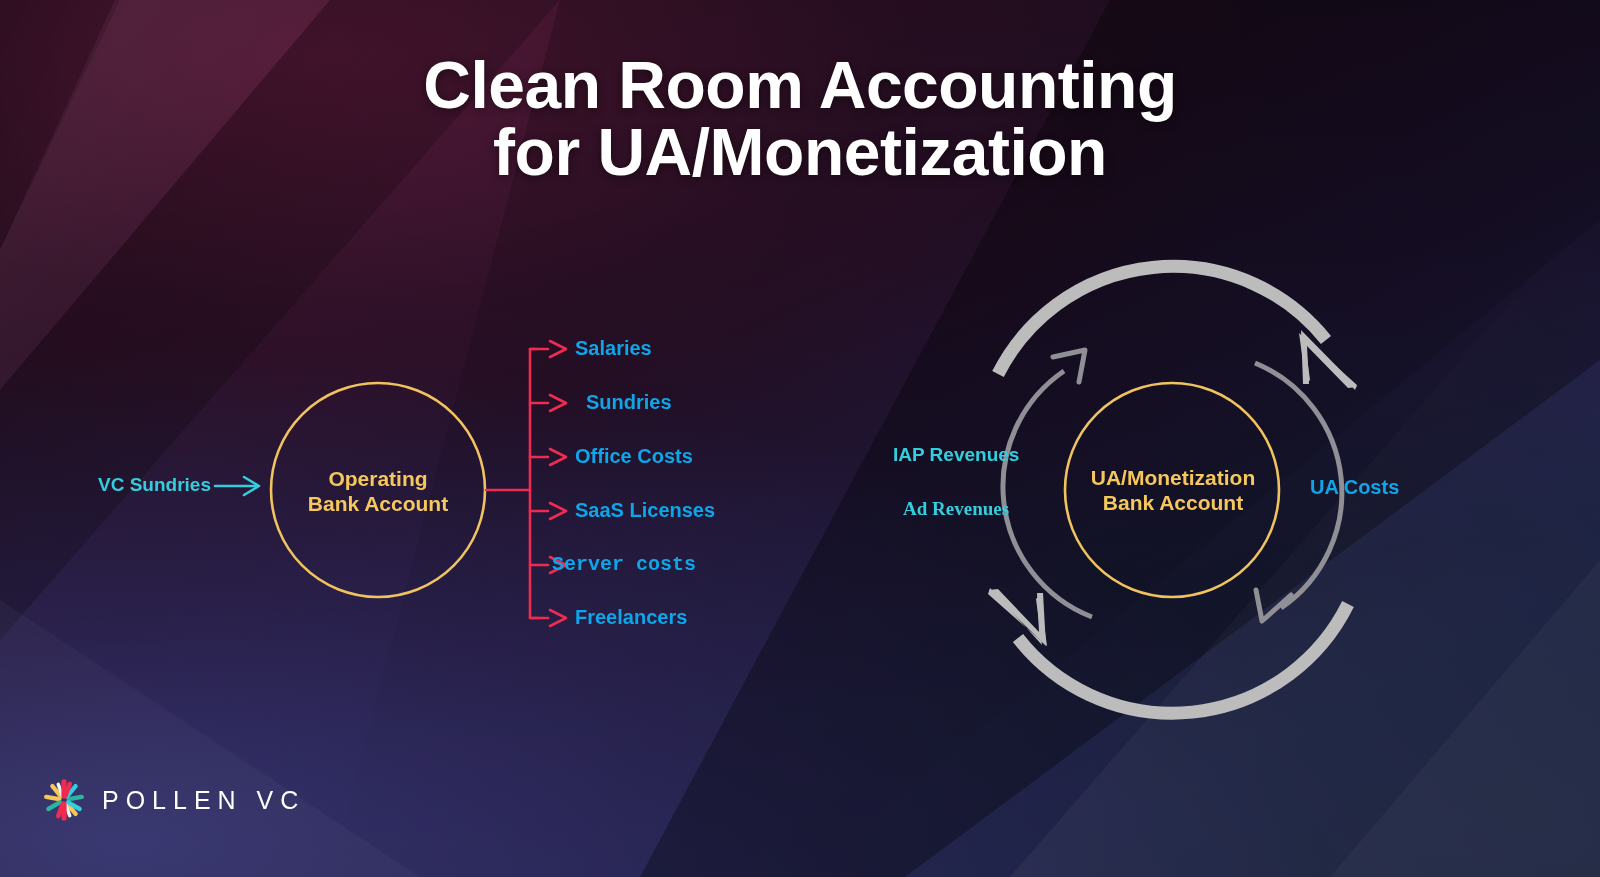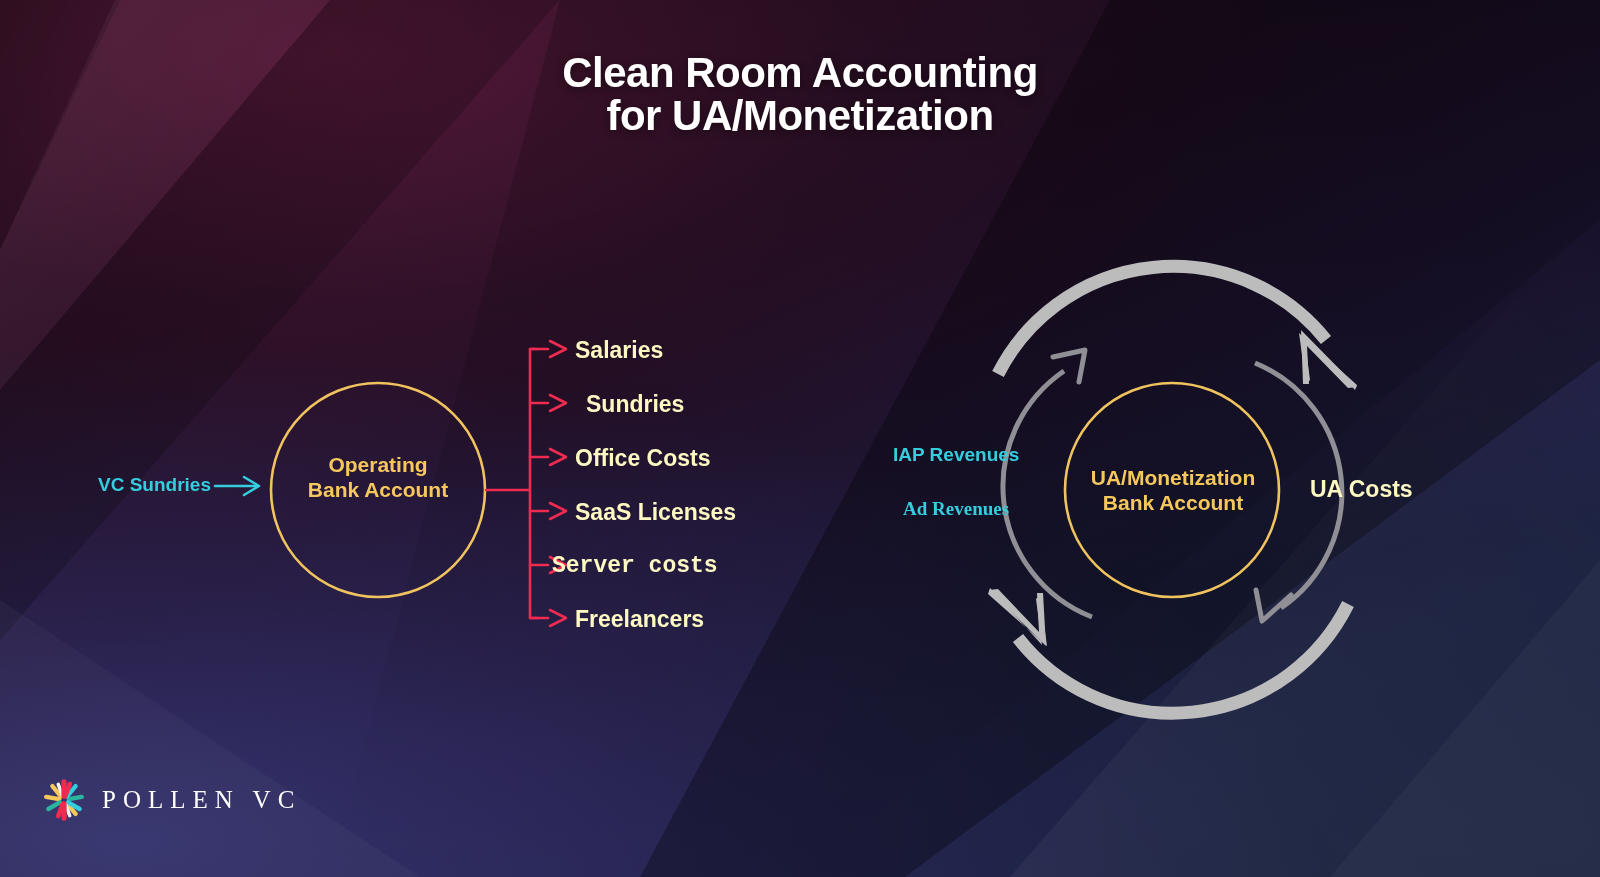--- a/index.html
+++ b/index.html
@@ -38,21 +38,21 @@
     pointer-events: none;
   }
   
   #title {
     position: absolute;
     left: 0;
     top: 52px;
     width: 1600px;
     text-align: center;
     color: #ffffff;
-    font-size: 42px;
+    font-size: 66px;
     font-weight: bold;
     line-height: 1.02;
     letter-spacing: -0.5px;
     text-shadow: 0 2px 10px rgba(0,0,0,0.45);
   }
   #title .line2 { display: block; }
   
   #diagram {
     position: absolute;
     left: 0;
@@ -61,36 +61,35 @@
     height: 877px;
   }
   .lbl {
     position: absolute;
     font-weight: bold;
     white-space: nowrap;
     line-height: 1.18;
   }
   .lbl-gold   { color: #f6c85c; font-size: 21px; text-align: center; }
   .lbl-cyan   { color: #34cddd; font-size: 19px; text-align: center; }
-  .lbl-red    { color: #fef9c3; font-size: 23px; }
+  .lbl-red    { color: #0ea5e9; font-size: 20px; }
   
   #logo {
     position: absolute;
     left: 42px;
     top: 778px;
     display: flex;
     align-items: center;
     gap: 16px;
   }
   #logo-text {
     color: #ffffff;
     font-size: 25px;
     letter-spacing: 7px;
     font-weight: normal;
-    font-family: Liberation Serif, serif;
   }
 </style>
 </head>
 <body>
 
 <div id="stage">
 
   <div id="bg-layer"></div>
 
   <svg id="bg-facets" class="facet" viewBox="0 0 1600 877" preserveAspectRatio="none">
@@ -185,21 +184,21 @@
       <path d="M 1255,363 A 140,140 0 0 1 1281,608"></path>
     </g>
     <g fill="none" stroke="#8f8f95" stroke-width="5" stroke-linecap="round" stroke-linejoin="round">
 
       <polyline points="1053,357 1085,350 1079,382"></polyline>
 
       <polyline points="1291,595 1262,621 1256,590"></polyline>
     </g>
   </svg>
 
-  <div class="lbl lbl-gold" style="left:268px; top:453px; width:220px;">
+  <div class="lbl lbl-gold" style="left:268px; top:467px; width:220px;">
     <div>Operating</div>
     <div>Bank Account</div>
   </div>
 
   <div class="lbl lbl-cyan" style="left:98px; top:474px;">VC Sundries</div>
 
   <div class="lbl lbl-red" style="left:575px; top:337px;">Salaries</div>
   <div class="lbl lbl-red" style="left:586px; top:391px;">Sundries</div>
   <div class="lbl lbl-red" style="left:575px; top:445px;">Office Costs</div>
   <div class="lbl lbl-red" style="left:575px; top:499px;">SaaS Licenses</div>

